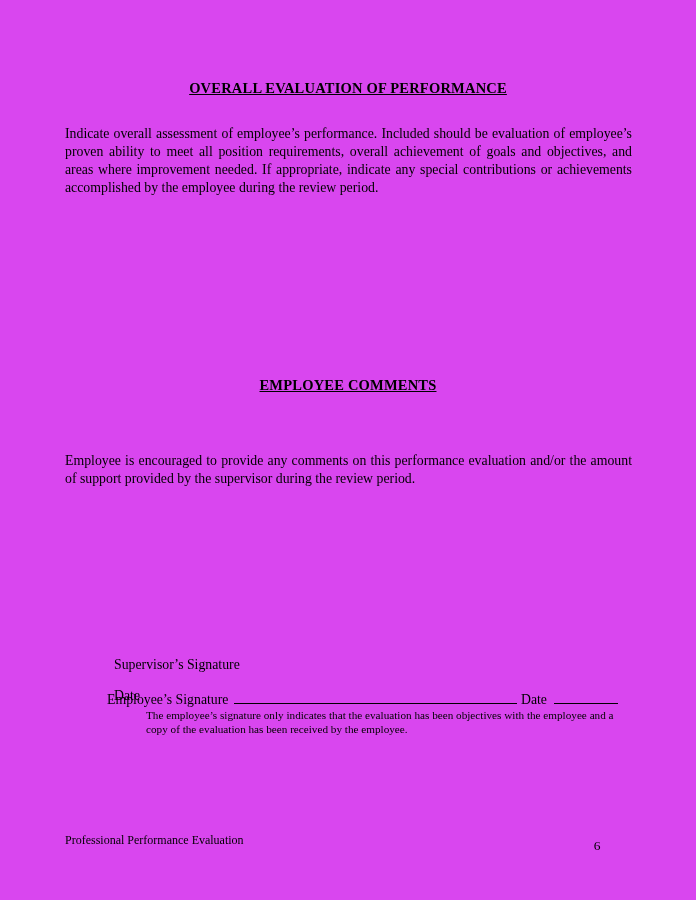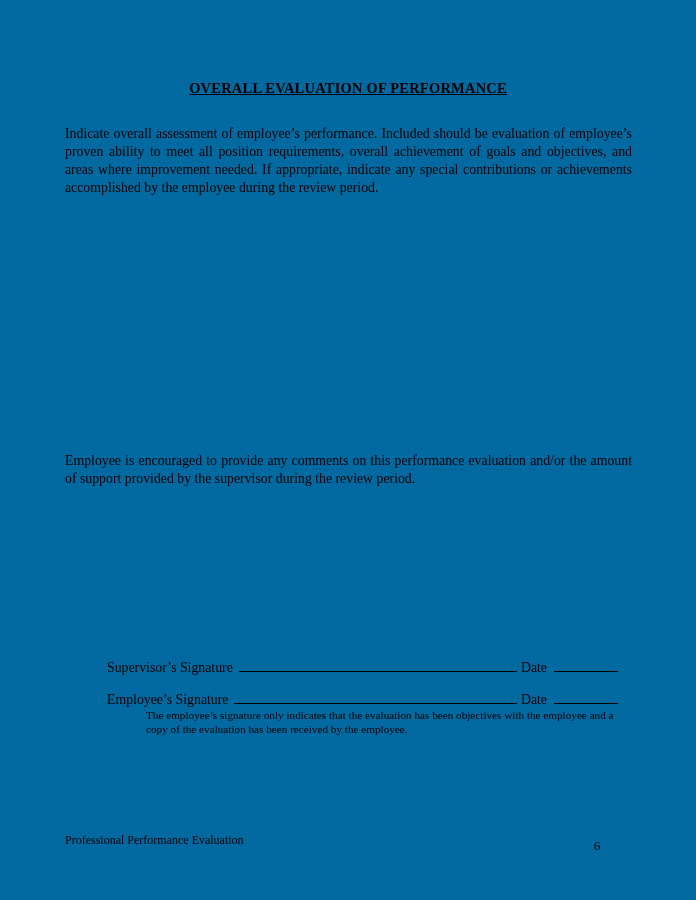--- a/index.html
+++ b/index.html
@@ -1,21 +1,21 @@
 <!DOCTYPE html>
 <html><head>
 <meta charset="utf-8">
 <style>
   * { margin: 0; padding: 0; box-sizing: border-box; }
   html, body { background: #ffffff; }
   .page {
     position: relative;
     width: 696px;
     height: 900px;
-    background: #0369a1;
+    background: #d946ef;
     color: #000000;
     font-family: "Liberation Serif", serif;
     overflow: hidden;
   }
   .section-title {
     position: absolute;
     left: 0;
     right: 0;
     text-align: center;
     font-size: 14.5px;
@@ -37,21 +37,21 @@
   .para-2 { top: 409px; margin-top: 43px; }
   .sig-row {
     position: absolute;
     left: 107px;
     width: 511px;
     display: flex;
     align-items: baseline;
     font-size: 13.8px;
     white-space: nowrap;
   }
-  .sig-row-1 { top: 657px; }
+  .sig-row-1 { top: 657px; flex-direction: column; }
   .sig-row-2 { top: 689px; }
   .sig-line {
     flex: 1 1 auto;
     border-bottom: 1px solid #000;
     height: 15px;
     margin-left: 6px;
   }
   .date-label { margin-left: 4px; }
   .date-line {
     flex: 0 0 64px;
@@ -85,20 +85,21 @@
 </style>
 </head>
 <body>
 
 <div class="page">
 
   <div class="section-title title-1">OVERALL EVALUATION OF PERFORMANCE</div>
 
   <div class="body-para para-1">Indicate overall assessment of employee’s performance.  Included should be evaluation of employee’s proven ability to meet all position requirements, overall achievement of goals and objectives, and areas where improvement needed.  If appropriate, indicate any special contributions or achievements accomplished by the employee during the review period.</div>
 
+  <div class="section-title title-2">EMPLOYEE COMMENTS</div>
 
   <div class="body-para para-2">Employee is encouraged to provide any comments on this performance evaluation and/or the amount of support provided by the supervisor during the review period.</div>
 
   <div class="sig-row sig-row-1">
     <span>Supervisor’s Signature</span>
     <span class="sig-line"></span>
     <span class="date-label">Date</span>
     <span class="date-line"></span>
   </div>
 

